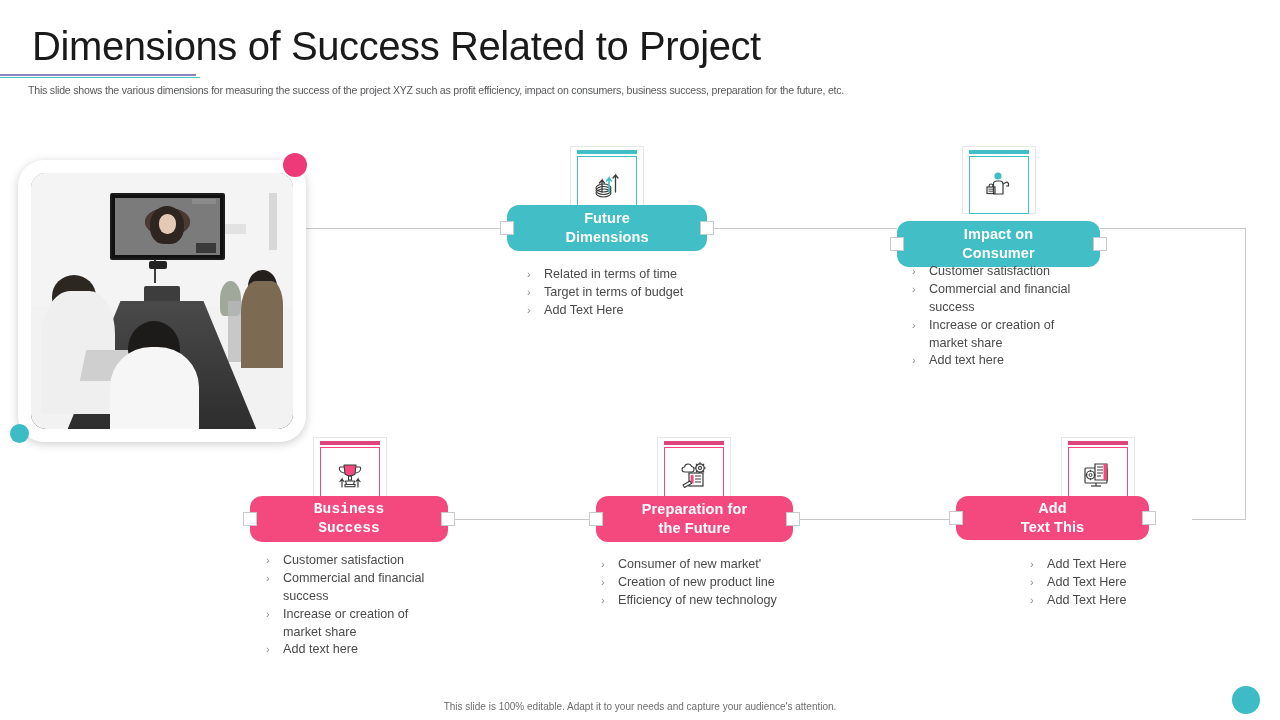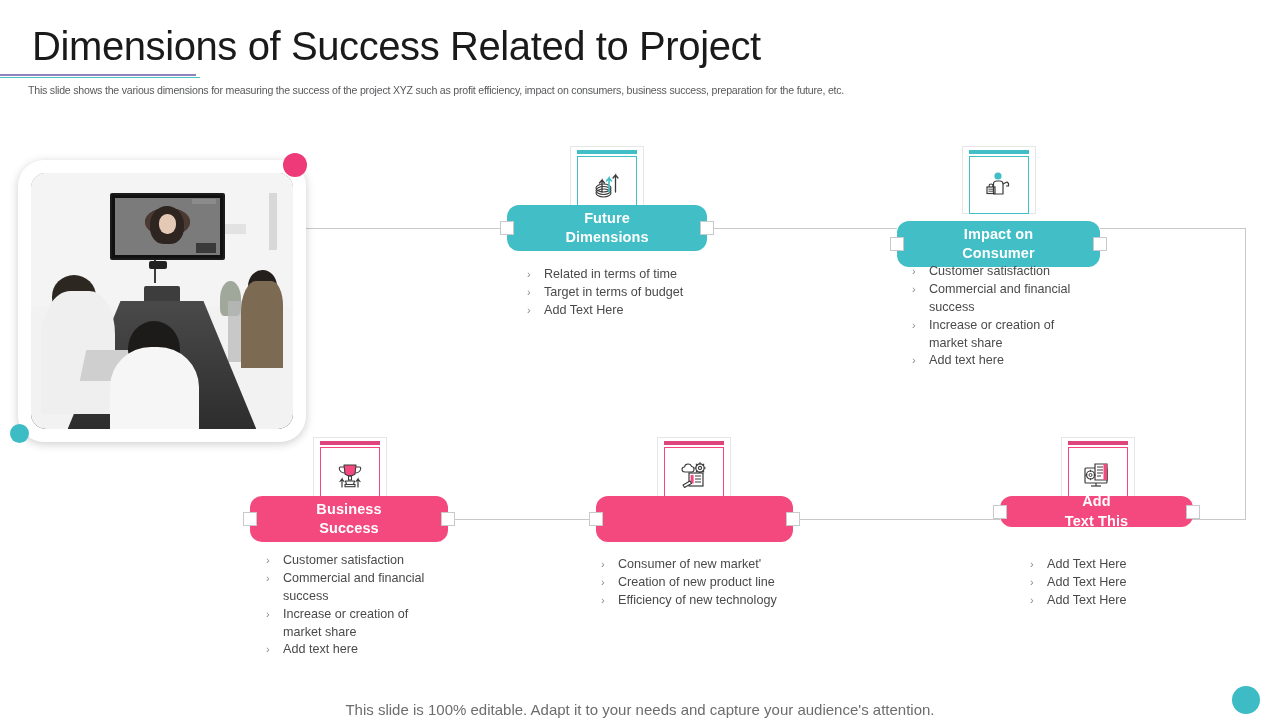--- a/index.html
+++ b/index.html
@@ -133,21 +133,21 @@
   .stub-r { right:-7px; }
 
   .bullets { position:absolute; }
   .bullet { display:flex; font-size:12.6px; color:#4a4a4a; line-height:1.42; }
   .bullet .chev { width:17px; flex:0 0 17px; color:#8a8a8a; font-size:11px; line-height:1.55; }
   .bullet .btxt { white-space:nowrap; }
   .bullet.wrap .btxt { white-space:normal; }
 
   .footer {
     position:absolute; left:0; top:701px; width:1280px; text-align:center;
-    font-size:15px; color:#6d6d6d;
+    font-size:10px; color:#6d6d6d;
   }
 </style>
 </head>
 <body>
 
 <div class="slide-title">Dimensions of Success Related to Project</div>
 <div class="title-rule-purple"></div>
 <div class="title-rule-teal"></div>
 <div class="slide-subtitle">This slide shows the various dimensions for measuring the success of the project XYZ  such as profit efficiency, impact on consumers, business success, preparation for the future, etc.</div>
 
@@ -286,21 +286,21 @@
         <path d="M11 8 L7.5 8 Q6 8 6.4 10 Q7 13.5 11.5 14" fill="none" stroke="#3a3a3a" stroke-width="1.1"></path>
         <path d="M23 8 L26.5 8 Q28 8 27.6 10 Q27 13.5 22.5 14" fill="none" stroke="#3a3a3a" stroke-width="1.1"></path>
         <rect x="15.5" y="17" width="3" height="4" fill="none" stroke="#3a3a3a" stroke-width="1.1"></rect>
         <path d="M12.5 22 L21.5 22 L20.5 25.5 L13.5 25.5 Z" fill="none" stroke="#3a3a3a" stroke-width="1.1" stroke-linejoin="round"></path>
         <rect x="12" y="25.5" width="10" height="2.2" fill="none" stroke="#3a3a3a" stroke-width="1.1"></rect>
         <path d="M9 28 L9 20 L7 22.5 M9 20 L11 22.5" fill="none" stroke="#3a3a3a" stroke-width="1.2" stroke-linecap="round"></path>
         <path d="M25 28 L25 20 L23 22.5 M25 20 L27 22.5" fill="none" stroke="#3a3a3a" stroke-width="1.2" stroke-linecap="round"></path>
       </svg>
     </div>
   </div>
-  <div class="pill" style="left:250px; top:496px; width:198px; height:46px; background:#f4497e;">
+  <div class="pill" style="left:250px; top:496px; width:198px; height:46px; background:#f4497e;font-family:Liberation Mono, monospace;">
     <div>
       <span>Business</span><br>
       <span>Success</span>
     </div>
     <div class="stub stub-l"></div>
     <div class="stub stub-r"></div>
   </div>
   <div class="bullets" style="left:266px; top:552px; width:175px;">
     <div class="bullet">
         <span class="chev">›</span>
@@ -334,20 +334,24 @@
         <rect x="12" y="14" width="14" height="13" fill="#ffffff" stroke="#3a3a3a" stroke-width="1.2"></rect>
         <line x1="18" y1="17" x2="24" y2="17" stroke="#3a3a3a" stroke-width="1"></line>
         <line x1="18" y1="20" x2="24" y2="20" stroke="#3a3a3a" stroke-width="1"></line>
         <line x1="18" y1="23" x2="24" y2="23" stroke="#3a3a3a" stroke-width="1"></line>
         <rect x="13.6" y="16" width="3" height="8.5" fill="#f4497e"></rect>
         <path d="M6 26 L13 22 L14.5 24.5 L7.5 28.5 Z" fill="#ffffff" stroke="#3a3a3a" stroke-width="1.1" stroke-linejoin="round"></path>
       </svg>
     </div>
   </div>
   <div class="pill" style="left:596px; top:496px; width:197px; height:46px; background:#f4497e;">
+    <div>
+      <span>Preparation for</span><br>
+      <span>the Future</span>
+    </div>
     <div class="stub stub-l"></div>
     <div class="stub stub-r"></div>
   </div>
   <div class="bullets" style="left:601px; top:556px; width:250px;">
     <div class="bullet">
         <span class="chev">›</span>
         <span class="btxt">Consumer of new market'</span>
       </div>
     <div class="bullet">
         <span class="chev">›</span>
@@ -374,21 +378,21 @@
         <line x1="16" y1="8" x2="22" y2="8" stroke="#3a3a3a" stroke-width="1"></line>
         <line x1="16" y1="11" x2="22" y2="11" stroke="#3a3a3a" stroke-width="1"></line>
         <line x1="16" y1="14" x2="22" y2="14" stroke="#3a3a3a" stroke-width="1"></line>
         <line x1="16" y1="17" x2="20" y2="17" stroke="#3a3a3a" stroke-width="1"></line>
         <circle cx="9.5" cy="16" r="4" fill="#ffffff" stroke="#3a3a3a" stroke-width="1.2"></circle>
         <circle cx="9.5" cy="16" r="1.5" fill="none" stroke="#3a3a3a" stroke-width="1"></circle>
         <path d="M9.5 11.2 L9.5 12.3 M9.5 19.7 L9.5 20.8 M4.7 16 L5.8 16 M13.2 16 L14.3 16" stroke="#3a3a3a" stroke-width="1" stroke-linecap="round"></path>
       </svg>
     </div>
   </div>
-  <div class="pill" style="left:1000px; top:496px; width:193px; height:31px; background:#f4497e;">
+  <div class="pill" style="left:956px; top:496px; width:193px; height:44px; background:#f4497e;">
     <div>
       <span>Add</span><br>
       <span>Text This</span>
     </div>
     <div class="stub stub-l"></div>
     <div class="stub stub-r"></div>
   </div>
   <div class="bullets" style="left:1030px; top:556px; width:180px;">
     <div class="bullet">
         <span class="chev">›</span>

